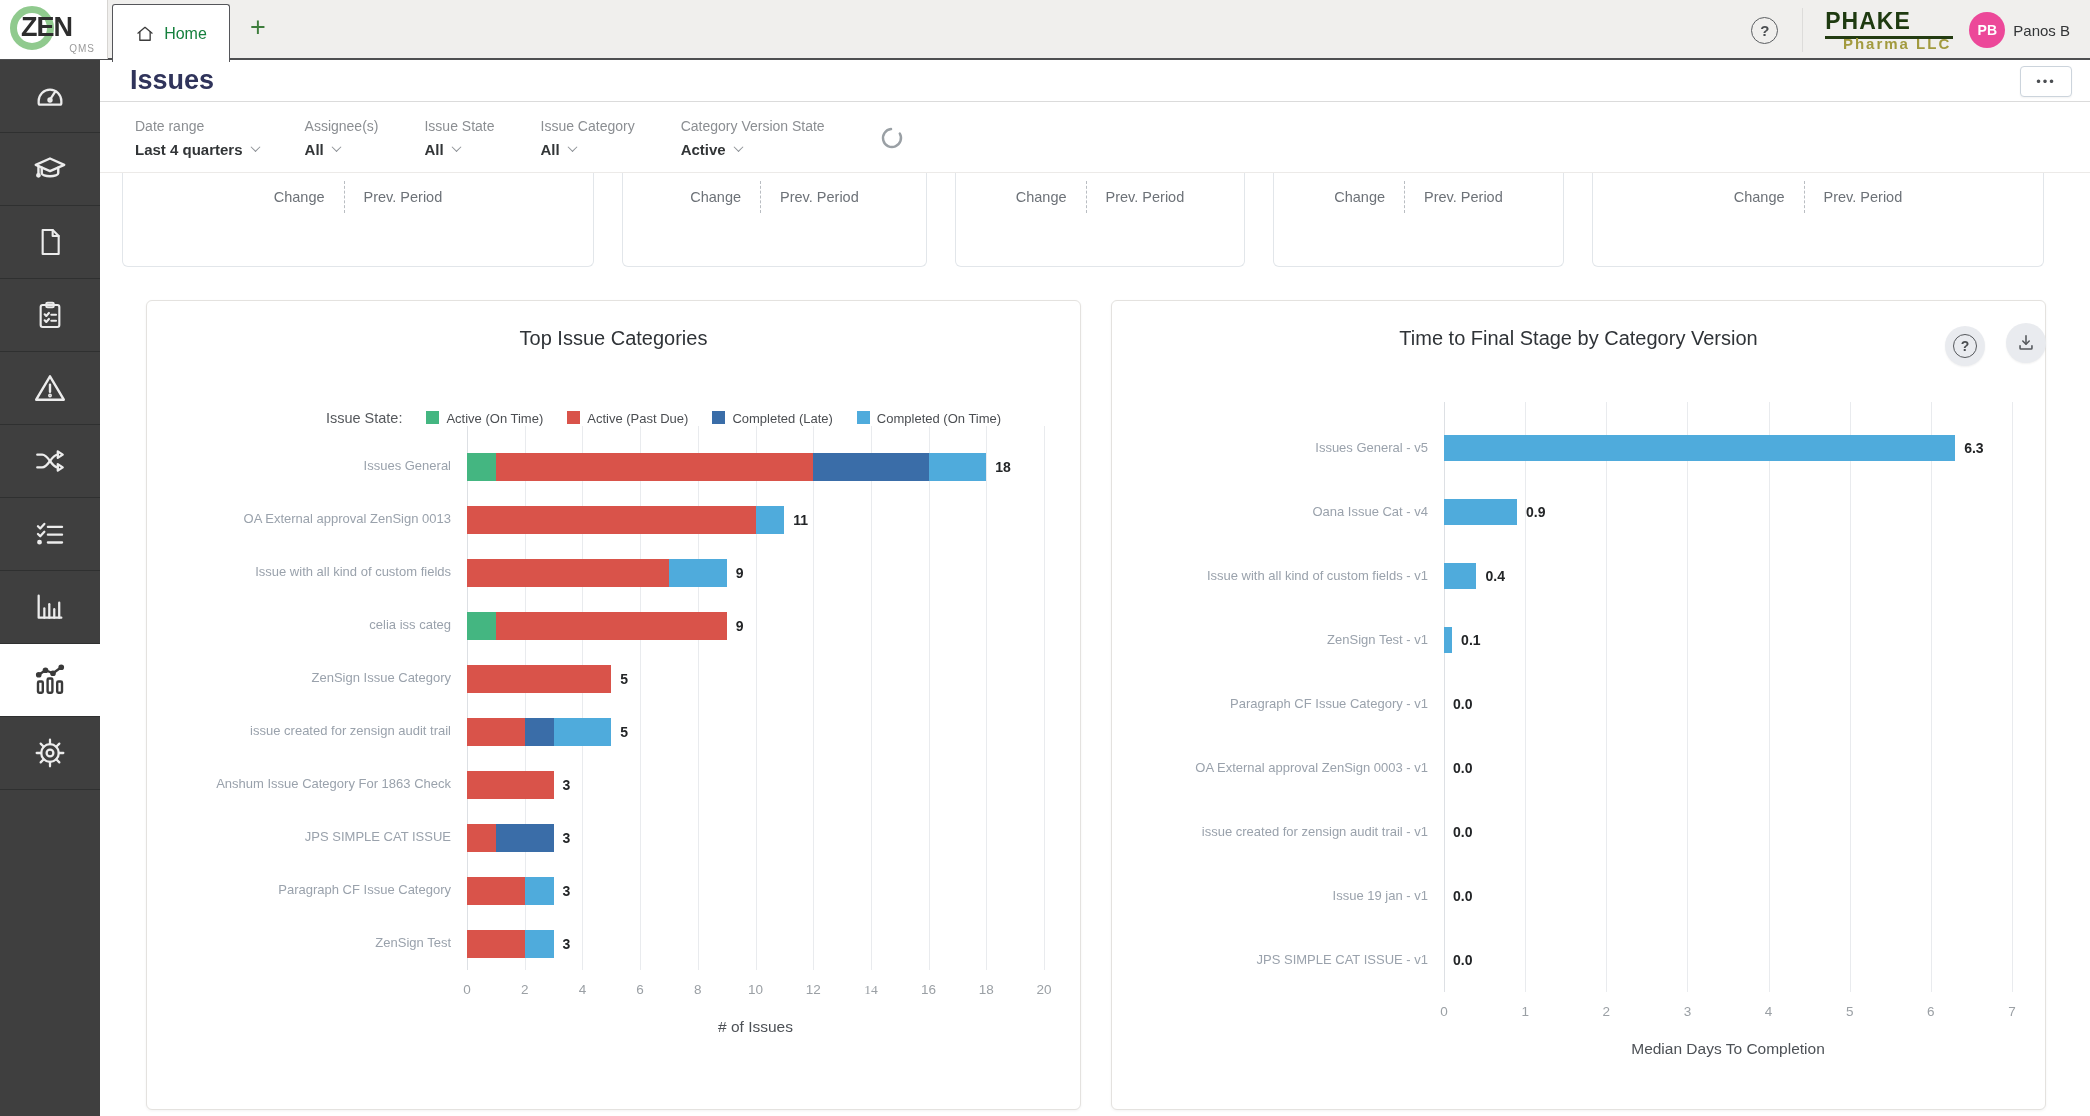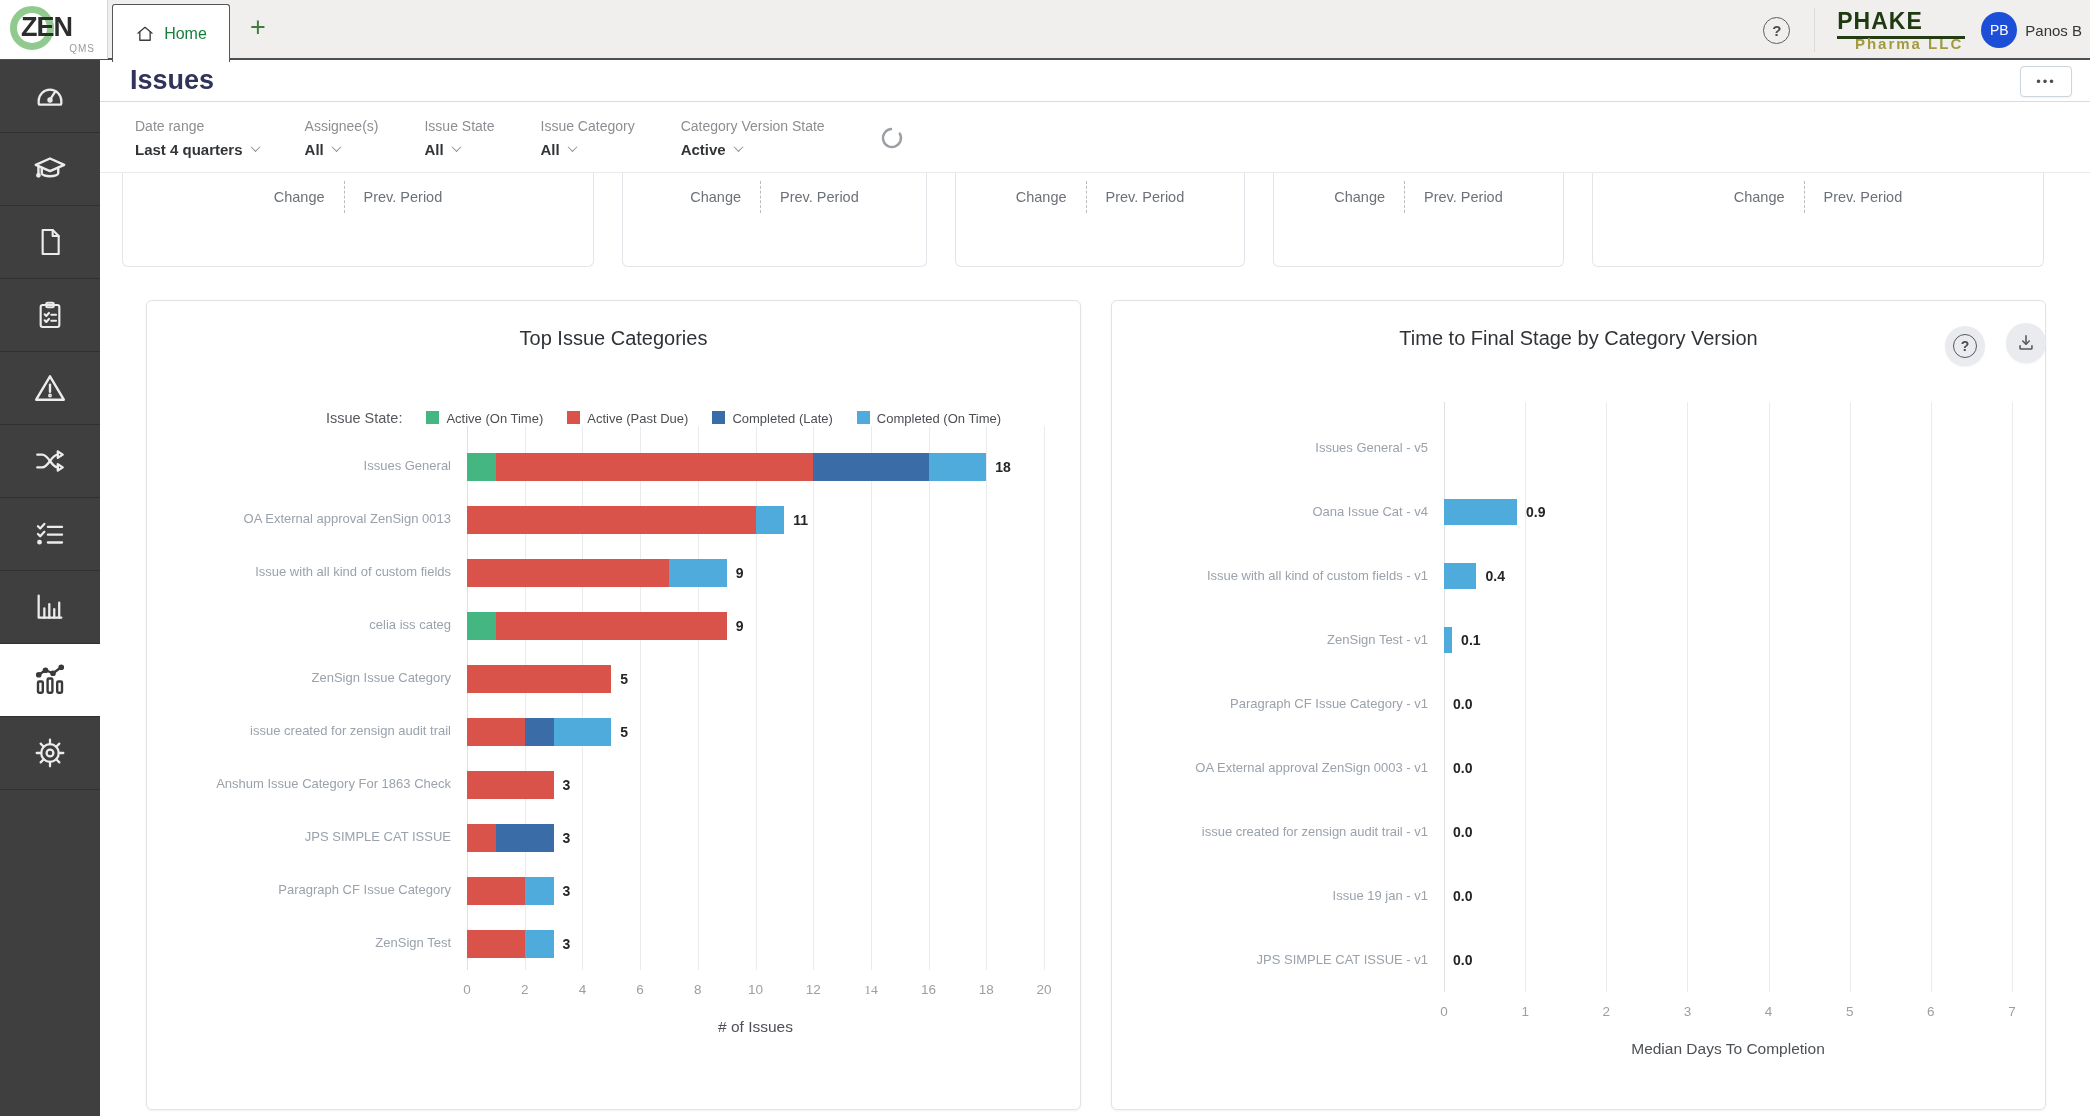--- a/index.html
+++ b/index.html
@@ -23,23 +23,23 @@
   .plus-btn { margin-left:20px; font-size:27px; font-weight:400; color:#3e7d3c; cursor:pointer; line-height:1; padding-bottom:4px; }
 
   .topbar-right { position:absolute; right:0; top:0; height:60px; display:flex; align-items:center; }
   .help-circle { width:27px; height:27px; border:1.6px solid #5b5e61; border-radius:50%;
                  display:flex; align-items:center; justify-content:center;
                  font-size:15px; font-weight:bold; color:#4a4d50; cursor:pointer; }
   .topbar-sep { width:1px; height:44px; background:#dddcda; margin:0 22px 0 24px; }
   .phake { position:relative; width:128px; height:44px; margin-right:16px; }
   .phake-name { font-size:23px; font-weight:800; color:#1e3a10; letter-spacing:1px; border-bottom:3px solid #233c12; padding-bottom:1px; display:inline-block; width:100%; }
   .phake-sub { position:absolute; right:2px; top:27px; font-size:15px; font-weight:700; color:#a29a3e; letter-spacing:2px; }
-  .avatar { width:36px; height:36px; border-radius:50%; background:#1d4ed8; color:#ffffff;
-            display:flex; align-items:center; justify-content:center; font-size:14px; font-weight:400; margin-right:8px; cursor:pointer; }
-  .user-name { font-size:15px; color:#333537; margin-right:8px; white-space:nowrap; }
+  .avatar { width:36px; height:36px; border-radius:50%; background:#ec4899; color:#ffffff;
+            display:flex; align-items:center; justify-content:center; font-size:14px; font-weight:700; margin-right:8px; cursor:pointer; }
+  .user-name { font-size:15px; color:#333537; margin-right:20px; white-space:nowrap; }
 
   
   .sidebar { position:absolute; left:0; top:60px; bottom:0; width:100px; background:#3f3f3f; z-index:4; }
   .nav-item { height:73px; display:flex; align-items:center; justify-content:center;
               border-bottom:1px solid #2f3030; cursor:pointer; }
   .nav-item.active { background:#ffffff; }
   .nav-item svg { stroke:#ececec; fill:none; stroke-width:1.6; stroke-linecap:round; stroke-linejoin:round; }
   .nav-item.active svg { stroke:#3a3a3a; }
 
   
@@ -466,20 +466,24 @@
               <div class="gridline" style="left: 14.2857%;"></div>
               <div class="gridline" style="left: 28.5714%;"></div>
               <div class="gridline" style="left: 42.8571%;"></div>
               <div class="gridline" style="left: 57.1429%;"></div>
               <div class="gridline" style="left: 71.4286%;"></div>
               <div class="gridline" style="left: 85.7143%;"></div>
               <div class="gridline" style="left: 100%;"></div>
             </div>
             <div class="crow">
               <div class="clabel">Issues General - v5</div>
+              <div class="barwrap">
+                <div class="seg" style="width: max(90%, 3px); background: rgb(79, 171, 220);"></div>
+                <div class="cval">6.3</div>
+              </div>
             </div>
             <div class="crow">
               <div class="clabel">Oana Issue Cat - v4</div>
               <div class="barwrap">
                 <div class="seg" style="width: max(12.8571%, 3px); background: rgb(79, 171, 220);"></div>
                 <div class="cval">0.9</div>
               </div>
             </div>
             <div class="crow">
               <div class="clabel">Issue with all kind of custom fields - v1</div>

